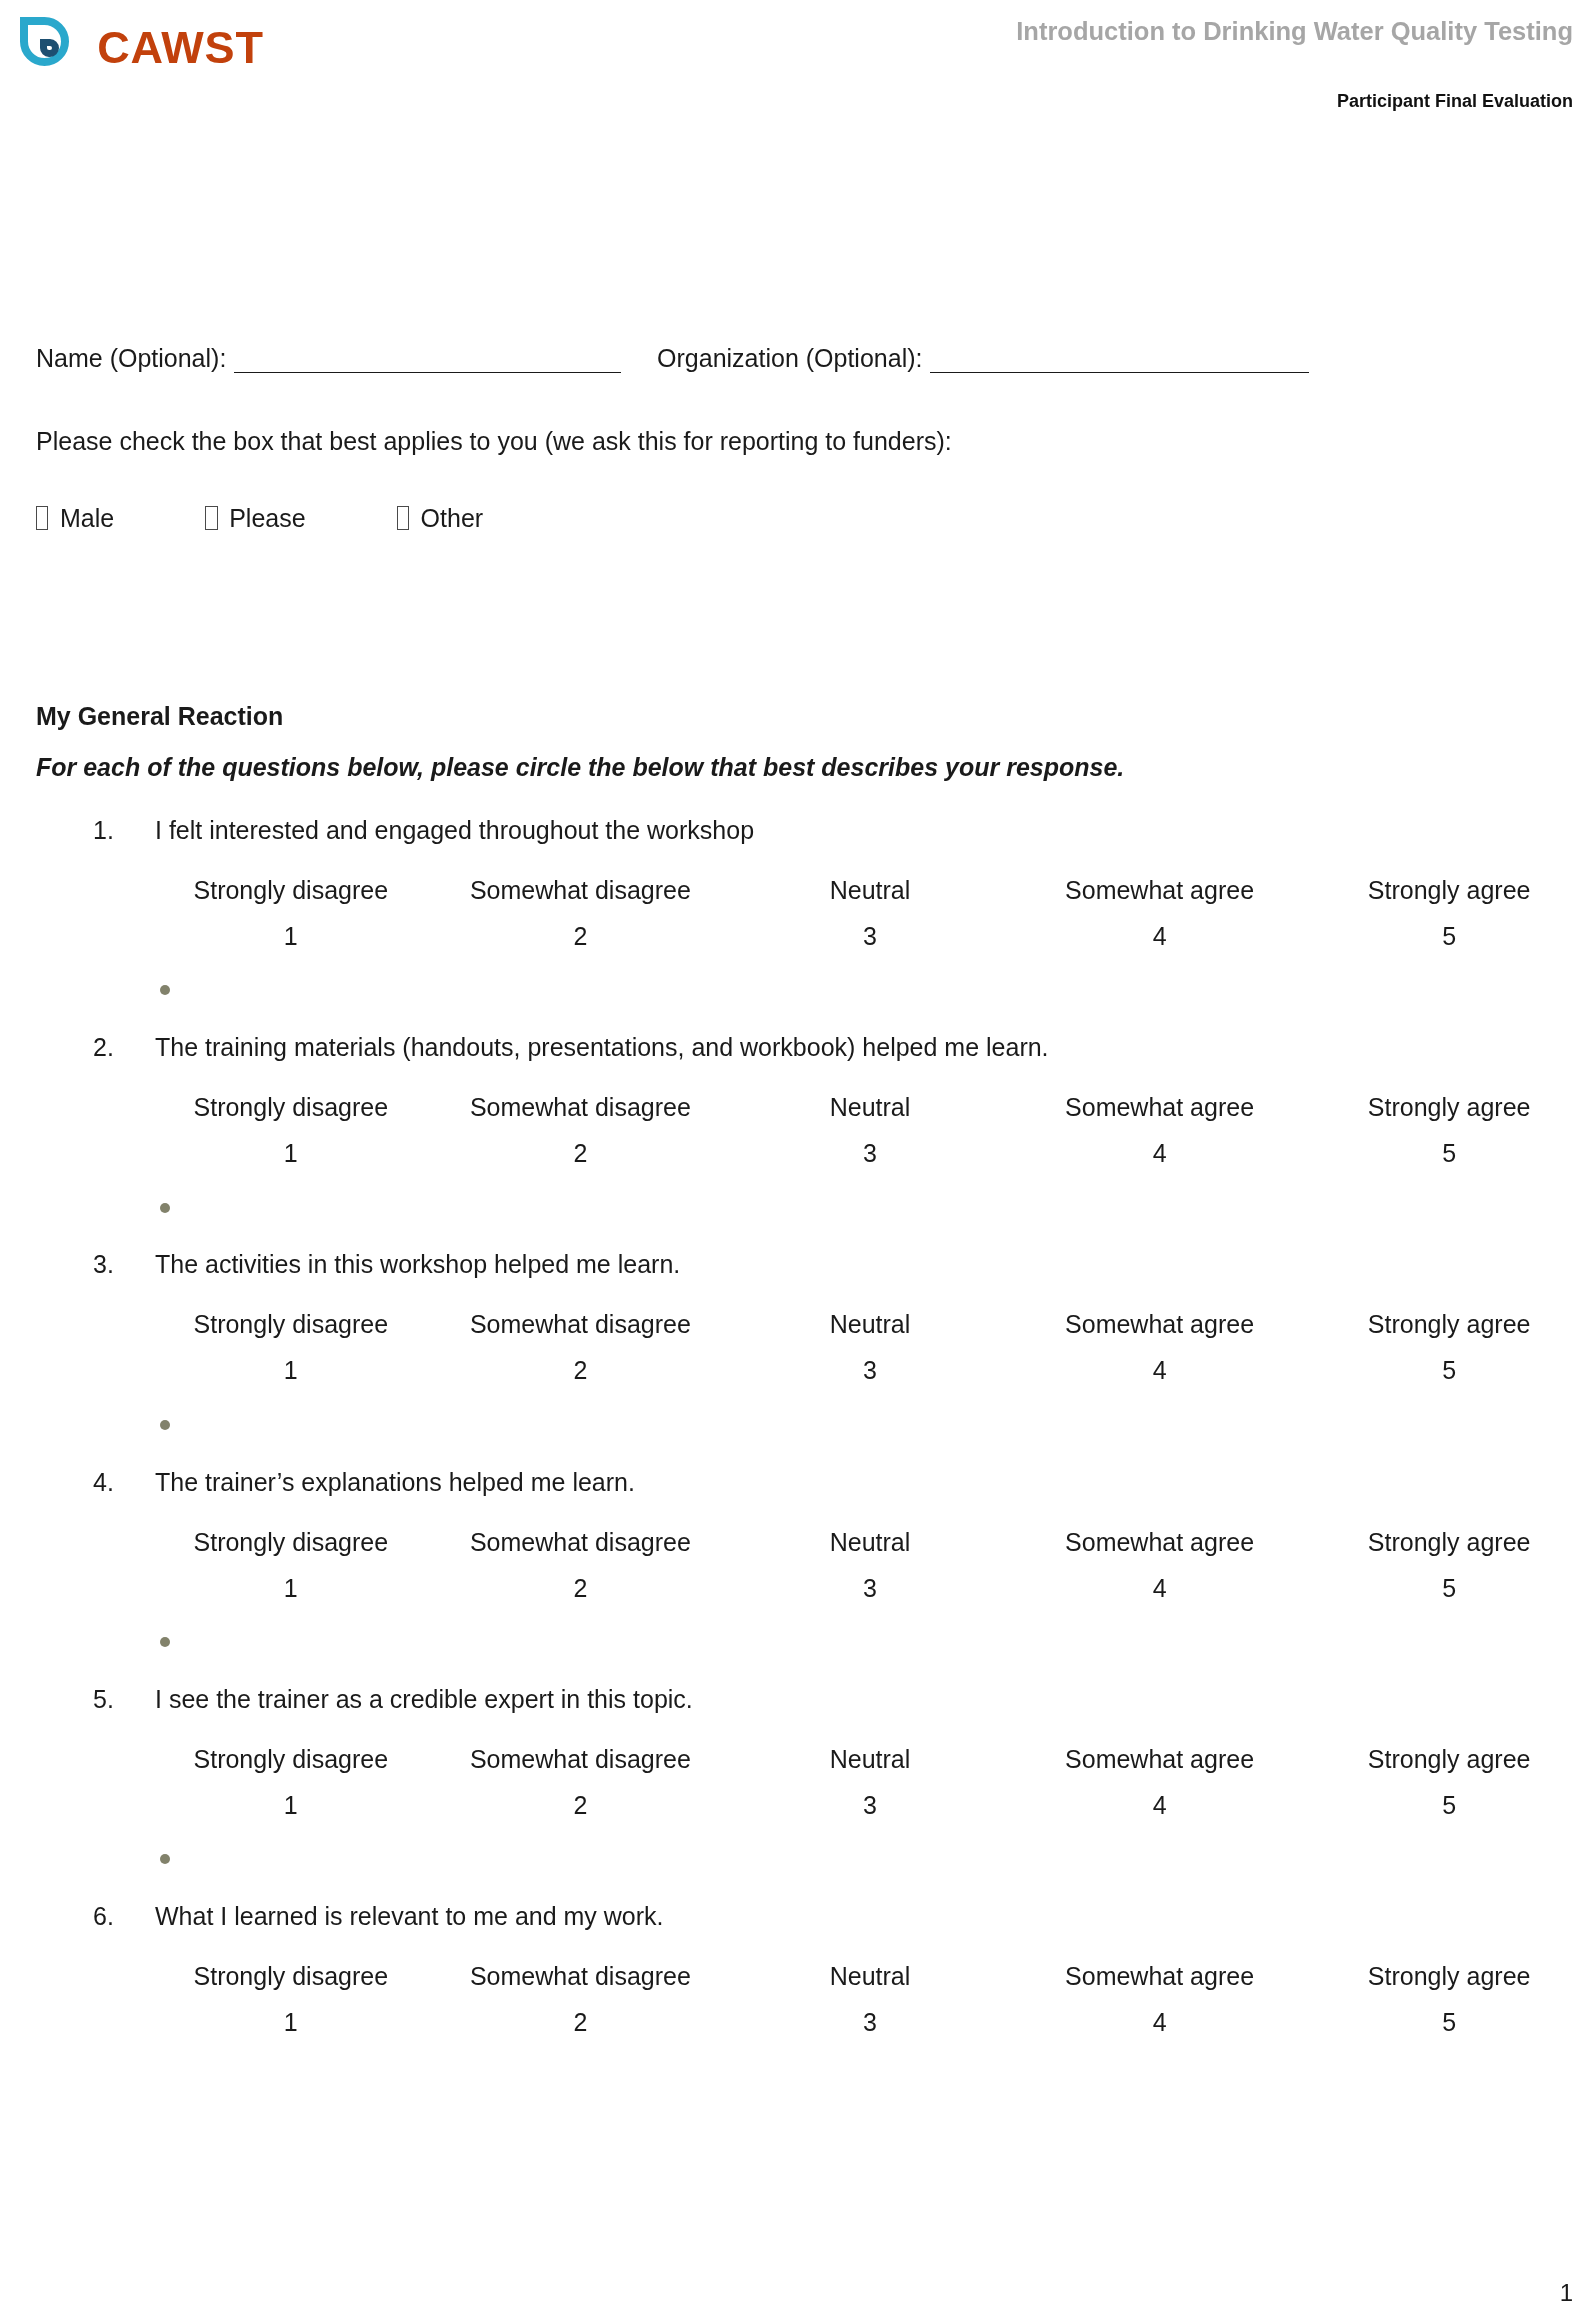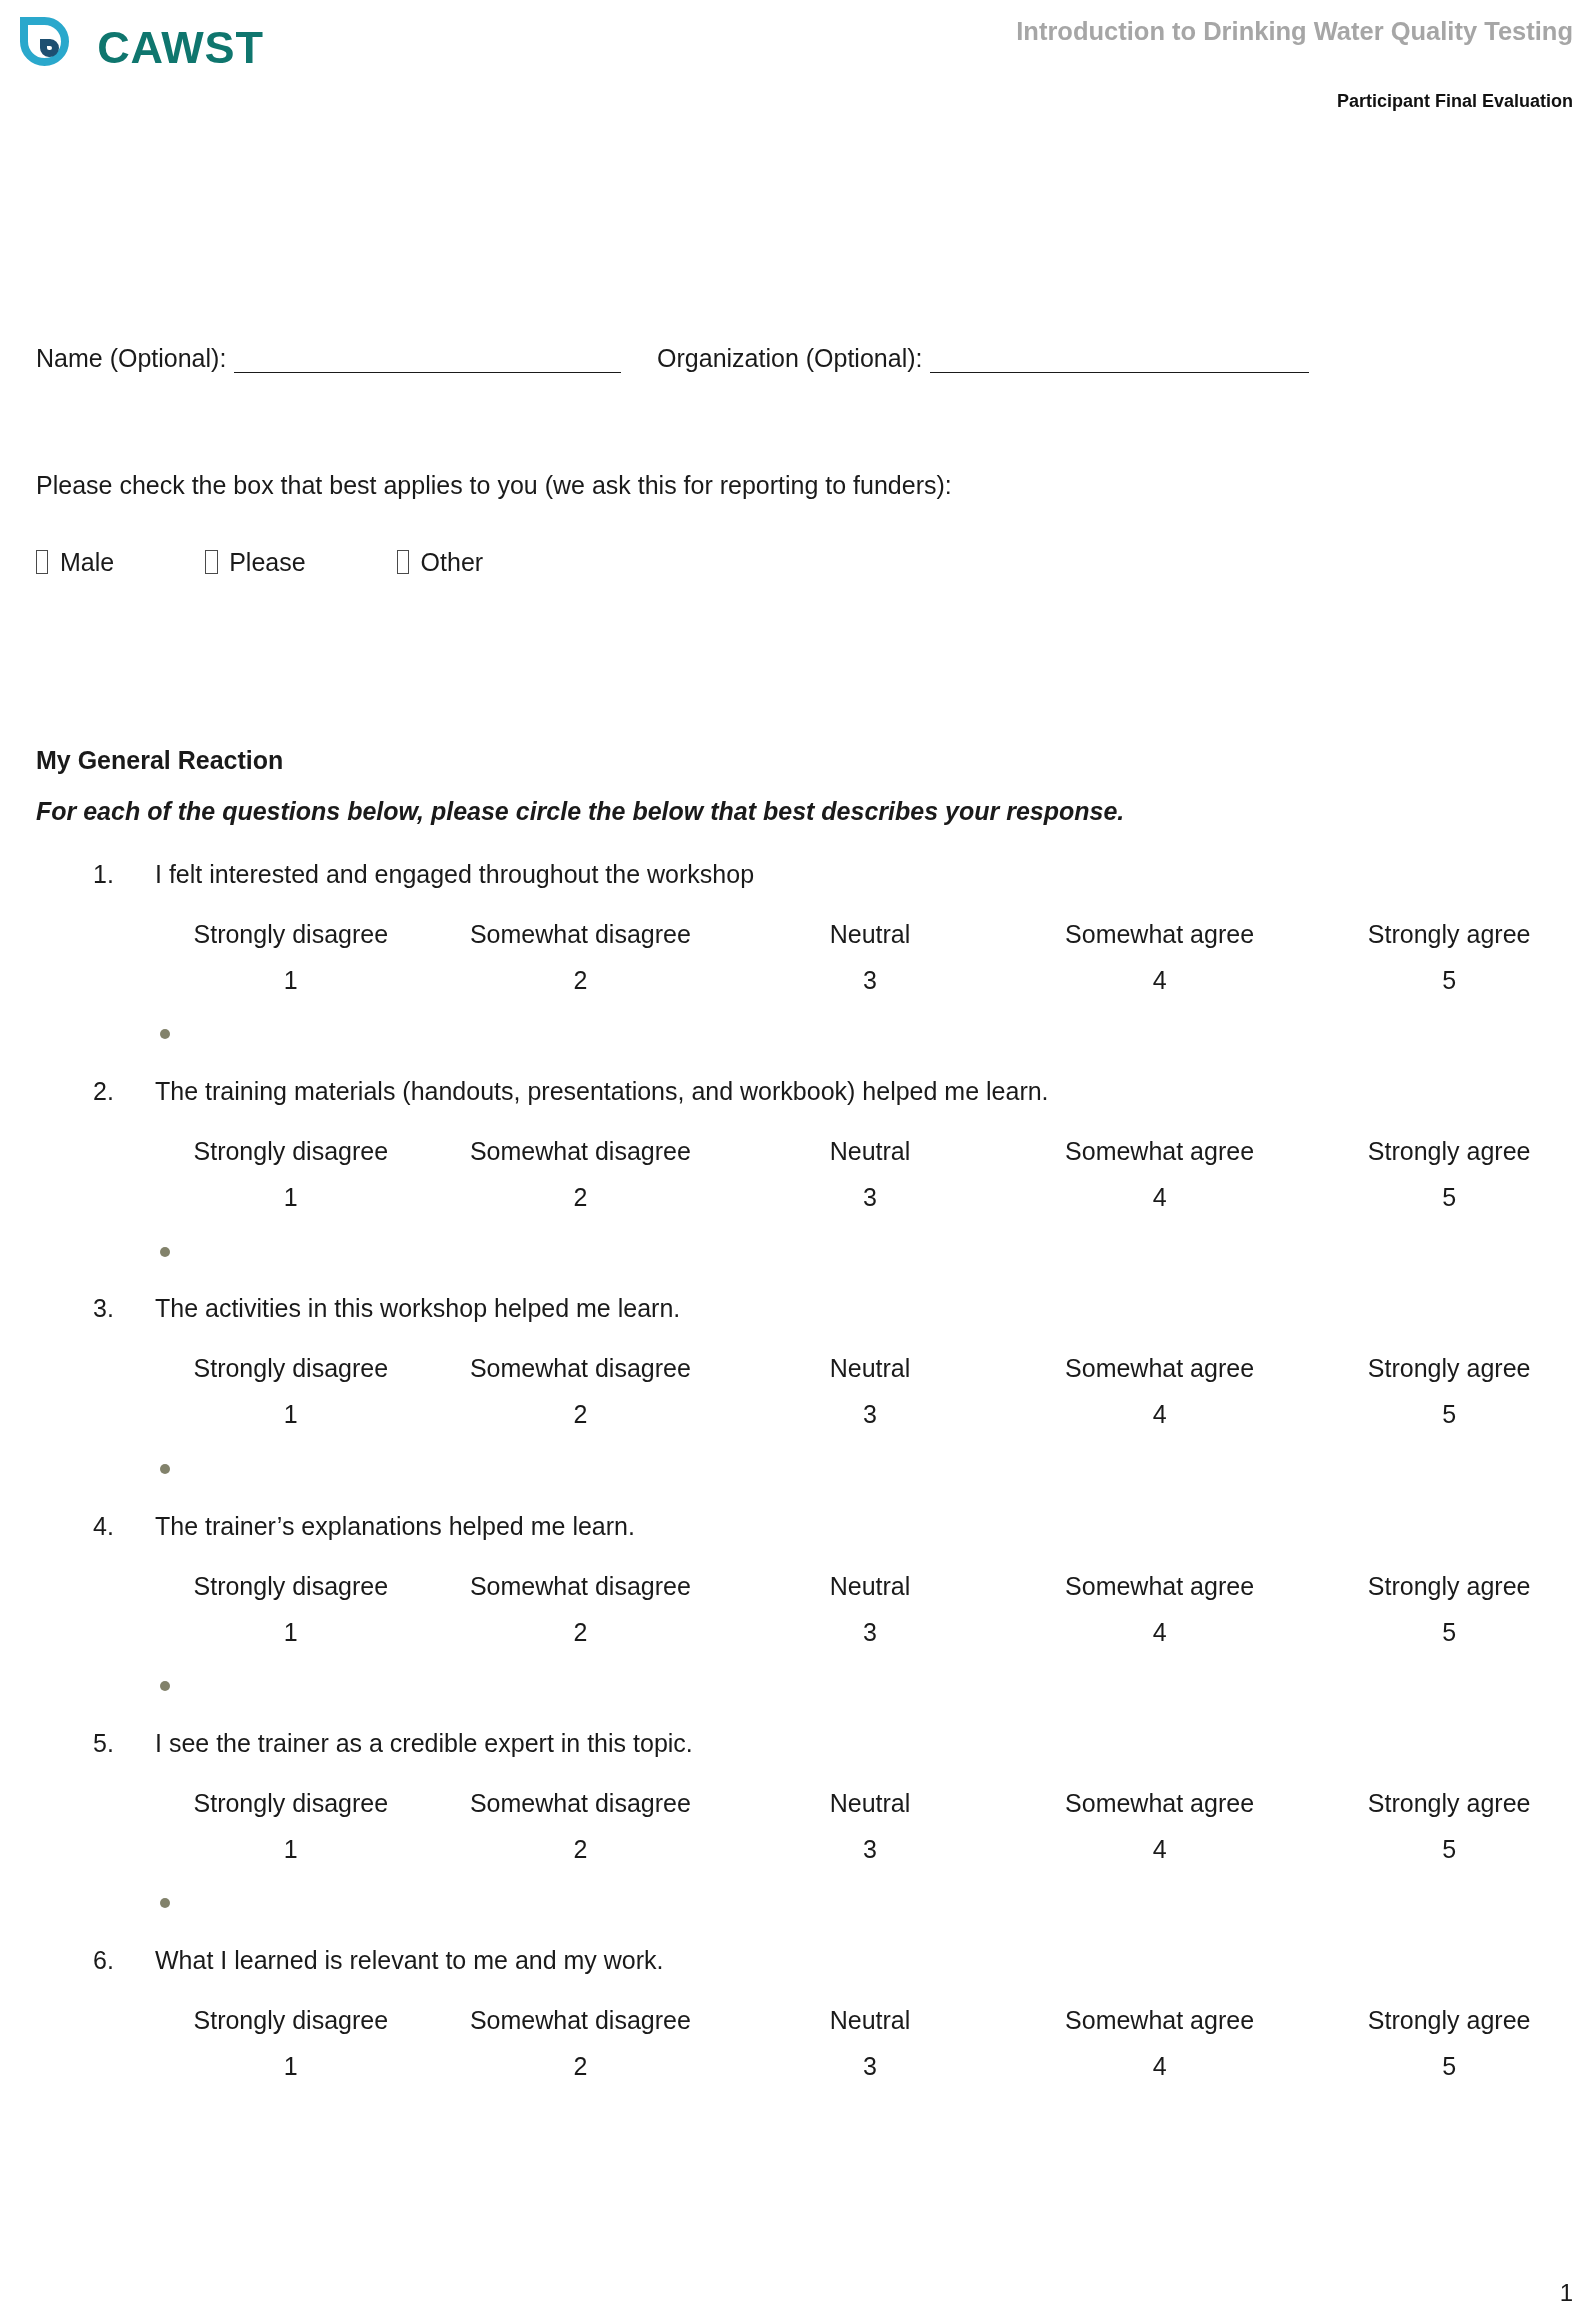--- a/index.html
+++ b/index.html
@@ -33,42 +33,42 @@
   }
   .drop-inner {
     position: absolute; left: 26px; top: 28px;
     width: 18.6px; height: 18.6px;
     border: 7px solid #1D4F71;
     border-radius: 0 50% 50% 50%;
   }
   .logo-text {
     font-size: 45px;
     font-weight: bold;
-    color: #0f766e;
+    color: #c2410c;
     letter-spacing: 0.8px;
   }
   .header-titles { text-align: right; padding-top: 6.2px; }
   .course-title { font-size: 25.5px; font-weight: bold; color: #A6A6A6; }
   .doc-title { font-size: 18px; font-weight: bold; color: #111111; margin-top: 45px; }
 
   
   .content { padding: 0 31px 0 36px; font-size: 25px; }
 
   .name-row { margin-top: 232px; white-space: nowrap; }
   .blank {
     display: inline-block;
     border-bottom: 1.5px solid #1a1a1a;
     height: 28px;
     vertical-align: bottom;
     margin-left: 7.7px;
   }
   .blank.name { width: 387px; margin-right: 36px; }
   .blank.org  { width: 379px; }
 
-  .check-prompt { margin-top: 98px; }
+  .check-prompt { margin-top: 54px; }
 
   .gender-row { margin-top: 48px; display: flex; align-items: flex-end; }
   .gender-option { display: flex; align-items: center; margin-right: 91px; }
   .checkbox {
     display: inline-block;
     width: 12.4px; height: 24px;
     border: 1.5px solid #4a4a4a;
     margin-right: 11.6px;
     flex: none;
   }

